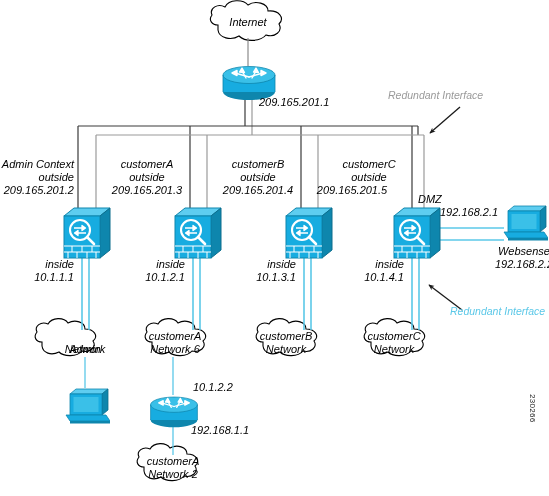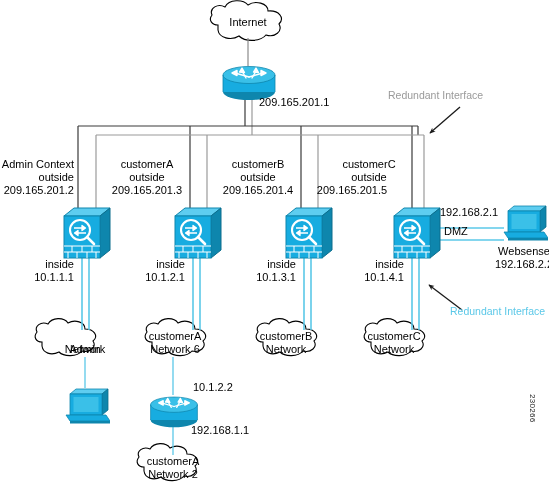--- a/index.html
+++ b/index.html
@@ -24,20 +24,21 @@
     width: 549px;
     height: 496px;
   }
   .lbl {
     position: absolute;
     font-family: "Liberation Sans", sans-serif;
     font-size: 11px;
     line-height: 12.5px;
     color: #000000;
     white-space: nowrap;
+    font-style: italic;
   }
   .lbl.ctr { text-align: center; }
   .lbl.rgt { text-align: right; }
   .lbl.lft { text-align: right; }
   .redundant-top {
     color: #9a9a9a;
     font-size: 10.5px;
   }
   .redundant-bottom {
     color: #5bc8e8;
@@ -297,21 +298,21 @@
   <div class="lbl ctr" style="left:245px; top:343px; width:82px;">Network</div>
 
   <div class="lbl ctr" style="left:329px; top:158px; width:80px;">customerC</div>
   <div class="lbl ctr" style="left:329px; top:171px; width:80px;">outside</div>
   <div class="lbl ctr" style="left:312px; top:184px; width:80px;">209.165.201.5</div>
   <div class="lbl rgt" style="left:332px; top:258px; width:72px;">inside</div>
   <div class="lbl rgt" style="left:332px; top:271px; width:72px;">10.1.4.1</div>
   <div class="lbl ctr" style="left:353px; top:330px; width:82px;">customerC</div>
   <div class="lbl ctr" style="left:353px; top:343px; width:82px;">Network</div>
 
-  <div class="lbl lft" style="left:444px; top:193px;margin-top:32px;">DMZ</div>
+  <div class="lbl lft" style="left:418px; top:193px;">DMZ</div>
   <div class="lbl lft" style="left:440px; top:206px;">192.168.2.1</div>
   <div class="lbl ctr" style="left:482px; top:245px; width:84px;">Websense</div>
   <div class="lbl ctr" style="left:482px; top:258px; width:84px;">192.168.2.2</div>
 
 
   <div class="lbl lft" style="left:193px; top:381px;">10.1.2.2</div>
   <div class="lbl lft" style="left:191px; top:424px;">192.168.1.1</div>
 
   <div class="lbl ctr" style="left:130px; top:455px; width:86px;">customerA</div>
   <div class="lbl ctr" style="left:130px; top:468px; width:86px;">Network 2</div>

